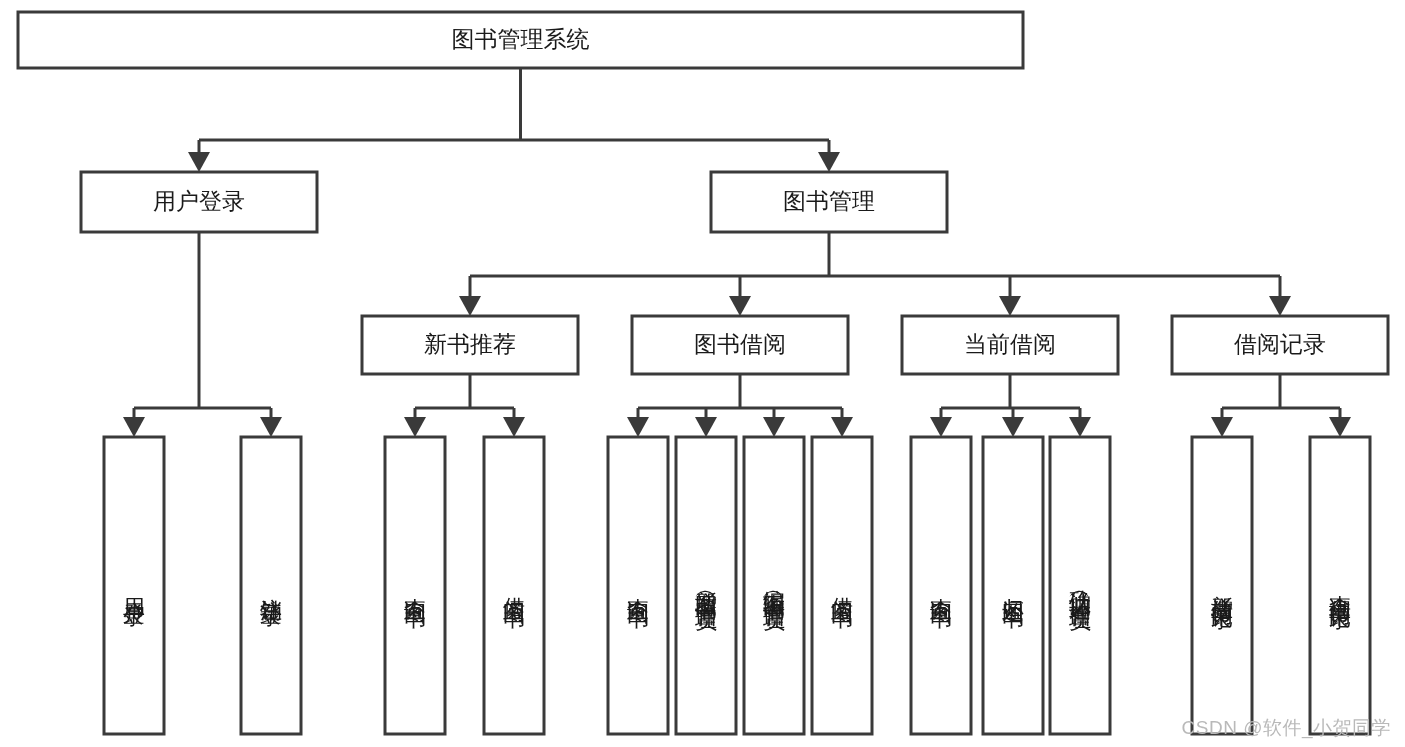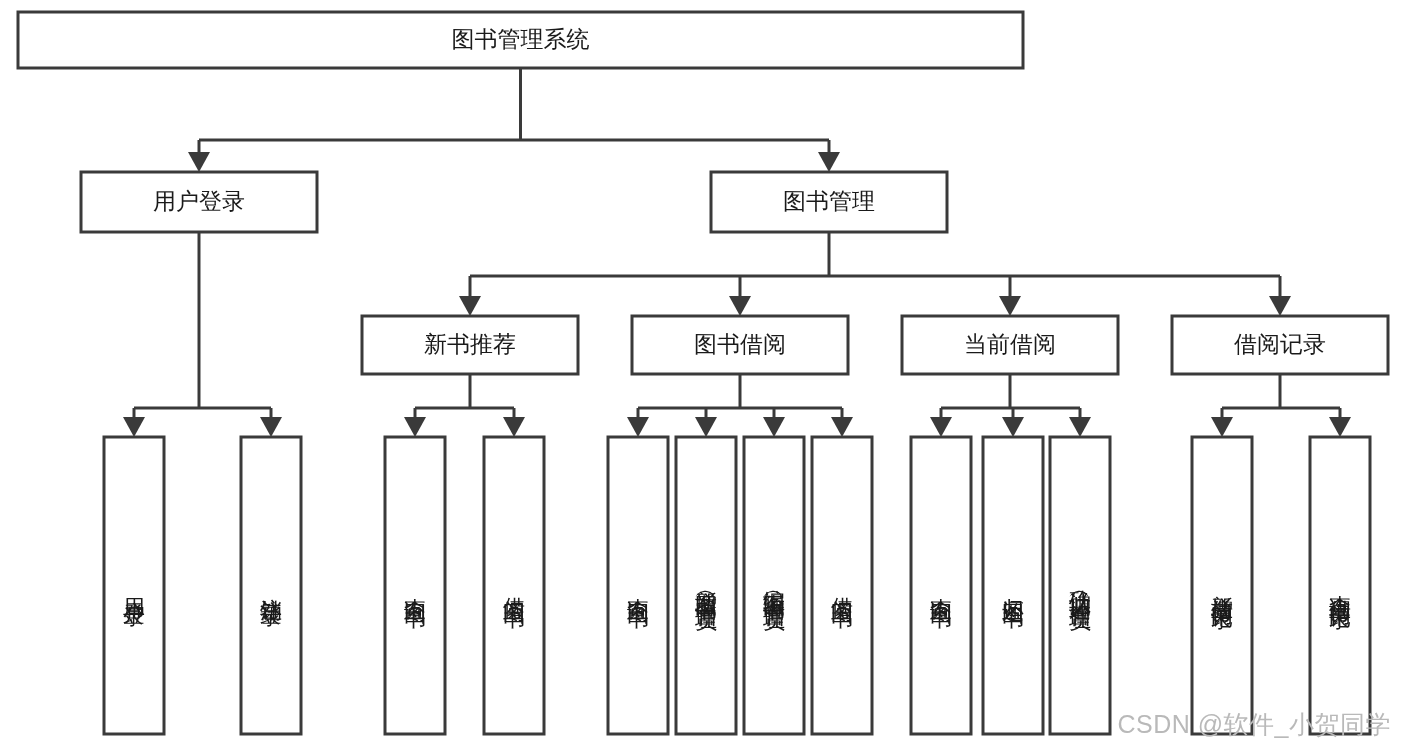--- a/index.html
+++ b/index.html
@@ -61,21 +61,21 @@
     align-items: center;
     justify-content: center;
     white-space: nowrap;
     pointer-events: none;
   }
   .watermark {
     position: absolute;
     right: 14px;
     bottom: 6px;
     font-family: "Liberation Sans", "DejaVu Sans", sans-serif;
-    font-size: 25px;
+    font-size: 19px;
     color: #b9b9b9;
     letter-spacing: 0.5px;
     white-space: nowrap;
   }
 </style>
 </head>
 <body>
 
 <div id="diagram-root">
 

